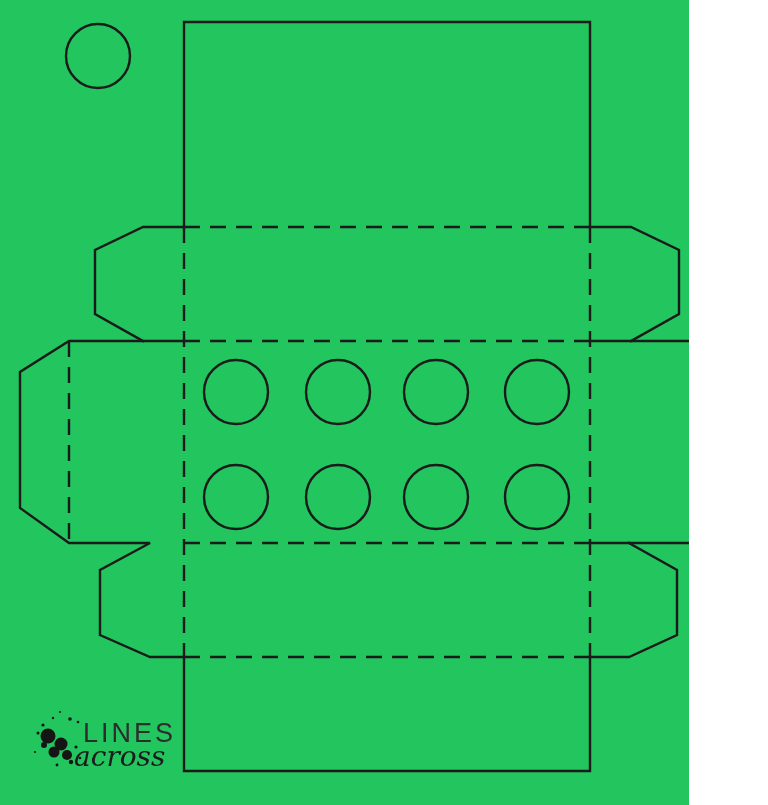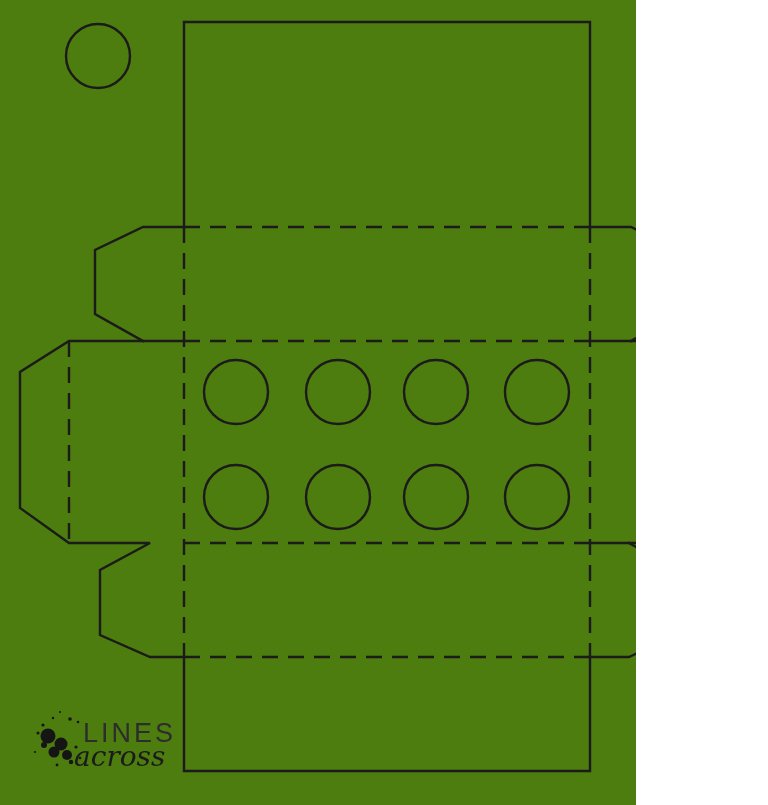--- a/index.html
+++ b/index.html
@@ -3,23 +3,23 @@
 <meta charset="utf-8">
 <style>
   html, body {
     margin: 0;
     padding: 0;
     background: #ffffff;
     font-family: "Liberation Sans", sans-serif;
   }
   .page {
     position: relative;
-    width: 636px;
+    width: 689px;
     height: 805px;
-    background: #4d7c0f;
+    background: #22c55e;
     overflow: hidden;
   }
   svg { display: block; }
   .logo-lines-text {
     font-family: "Liberation Sans", sans-serif;
     letter-spacing: 3px;
     font-weight: normal;
   }
   .logo-across-text {
     font-family: "DejaVu Serif", serif;

